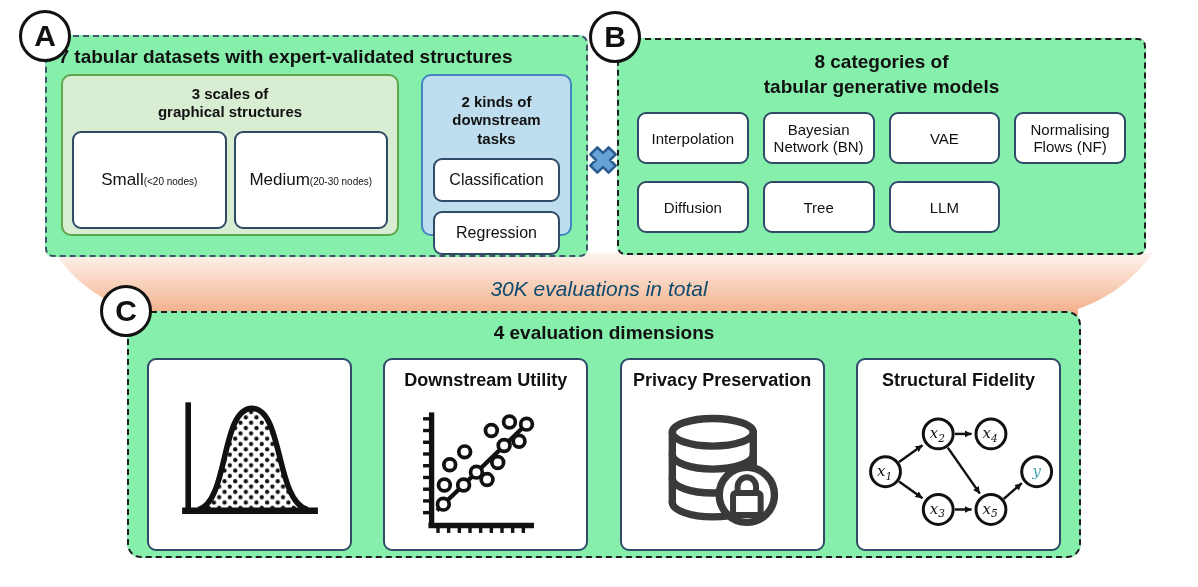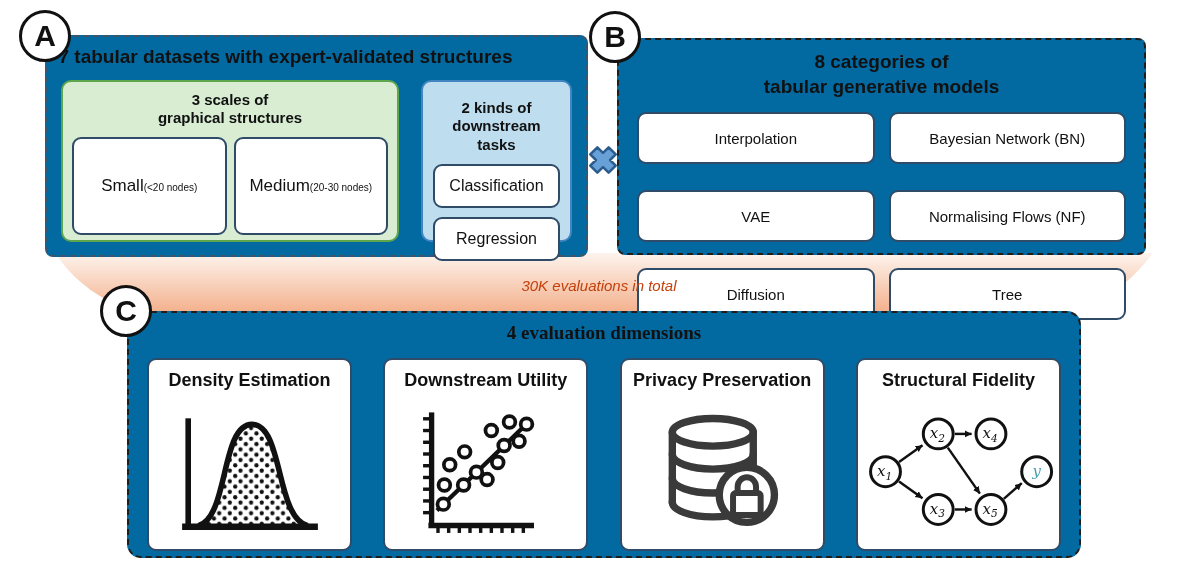--- a/index.html
+++ b/index.html
@@ -2,61 +2,61 @@
 <html><head>
 <meta charset="utf-8">
 <style>
   html,body{margin:0;padding:0;background:#fff;}
   .stage{position:relative;width:1198px;height:587px;background:#fff;
          font-family:"Liberation Sans",sans-serif;color:#111;overflow:hidden;}
 
   
   .funnel-svg{position:absolute;left:0;top:253px;z-index:0;}
   .funnel-label{position:absolute;left:0;top:277px;width:1198px;text-align:center;
-                font-style:italic;font-size:15px;color:#c2410c;z-index:2;}
-
-  
-  .panel{position:absolute;background:#0369a1;box-sizing:border-box;z-index:1;}
+                font-style:italic;font-size:21px;color:#0c4a6e;z-index:2;}
+
+  
+  .panel{position:absolute;background:#86efac;box-sizing:border-box;z-index:1;}
   .panel-a{left:45px;top:35px;width:543px;height:222px;border:2px dashed #3f5468;border-radius:8px;}
   .panel-b{left:617px;top:38px;width:529px;height:217px;border:2px dashed #1e1e1e;border-radius:8px;}
   .panel-c{left:127px;top:311px;width:954px;height:247px;border:2px dashed #1e1e1e;border-radius:14px;}
 
   .panel-title{font-weight:bold;font-size:19px;text-align:center;margin-top:8px;line-height:1.3;}
   .pre{white-space:pre-line;}
   .panel-a .panel-title{padding-right:66px;padding-left:4px;}
   .panel-b .panel-title{margin-top:10px;}
-  .panel-c .panel-title{margin-top:8px;font-family:Liberation Serif, serif;}
+  .panel-c .panel-title{margin-top:8px;}
 
   
   .badge{position:absolute;width:52px;height:52px;border-radius:50%;background:#fff;
          border:3px solid #111;display:flex;align-items:center;justify-content:center;
          font-weight:bold;font-size:30px;z-index:3;box-sizing:border-box;}
   .badge-a{left:19px;top:10px;}
   .badge-b{left:589px;top:11px;}
   .badge-c{left:100px;top:285px;}
 
   
-  .a-row{display:flex;gap:22px;margin:10px 14px 0;height:162px;}
+  .a-row{display:flex;gap:22px;margin:4px 14px 0;height:162px;}
   .group{box-sizing:border-box;border-radius:10px;border:2px solid;}
   .group-green{width:338px;background:#d8edd2;border-color:#5ea64b;padding:6px 9px;}
   .group-blue{flex:1;background:#bedef0;border-color:#4186c0;padding:14px 10px;}
   .group-title{font-weight:bold;font-size:15px;text-align:center;line-height:1.25;margin-top:3px;}
   .cards3{display:flex;gap:7px;margin-top:9px;height:98px;}
   .wcard{background:#fff;border:2px solid #2f4b68;border-radius:9px;box-sizing:border-box;}
   .scale-card{flex:1;display:flex;align-items:center;justify-content:center;}
   .scale-name{font-size:17px;}
   .scale-detail{font-size:10px;margin-top:2px;}
   .tasks-col{display:flex;flex-direction:column;gap:9px;margin-top:9px;}
   .task-card{height:44px;display:flex;align-items:center;justify-content:center;font-size:16px;}
 
   
   .cross{position:absolute;left:584px;top:141px;z-index:2;}
 
   
-  .models-grid{display:grid;grid-template-columns:repeat(2,1fr);gap:26px 14px;margin:13px 18px 0;}
+  .models-grid{display:grid;grid-template-columns:repeat(4,1fr);gap:17px 14px;margin:13px 18px 0;}
   .model-card{height:52px;display:flex;align-items:center;justify-content:center;
               text-align:center;font-size:15px;line-height:1.15;padding:0 6px;}
 
   
   .dims-row{display:flex;justify-content:space-between;margin:12px 18px 0;}
   .dim-card{width:205px;height:193px;display:flex;flex-direction:column;align-items:center;}
   .dim-title{font-weight:bold;font-size:18px;margin-top:10px;white-space:nowrap;}
   .dim-icon{flex:1;display:flex;align-items:center;justify-content:center;width:100%;}
   .mathtext{font-family:"DejaVu Serif",serif;font-style:italic;}
 </style>
@@ -120,21 +120,20 @@
       <div class="wcard model-card">Tree</div>
       <div class="wcard model-card">LLM</div>
     </div>
   </div>
 
   <div class="panel panel-c">
     <div class="panel-title">4 evaluation dimensions</div>
     <div class="dims-row">
 
       <div class="wcard dim-card">
-        <div class="dim-title">Density Estimation</div>
         <div class="dim-icon">
           <svg width="152" height="132" viewBox="0 0 150 130">
             <defs>
               <pattern id="dotpat" width="10.5" height="10.5" patternUnits="userSpaceOnUse">
                 <circle cx="2.6" cy="2.6" r="2.1" fill="#111"></circle>
                 <circle cx="7.9" cy="7.9" r="2.1" fill="#111"></circle>
               </pattern>
             </defs>
             <path d="M 24,120 C 54,112 46,20 77,20 C 108,20 100,112 132,120 Z" fill="url(#dotpat)"></path>
             <path d="M 24,120 C 54,112 46,20 77,20 C 108,20 100,112 132,120" fill="none" stroke="#111" stroke-width="5.5"></path>

